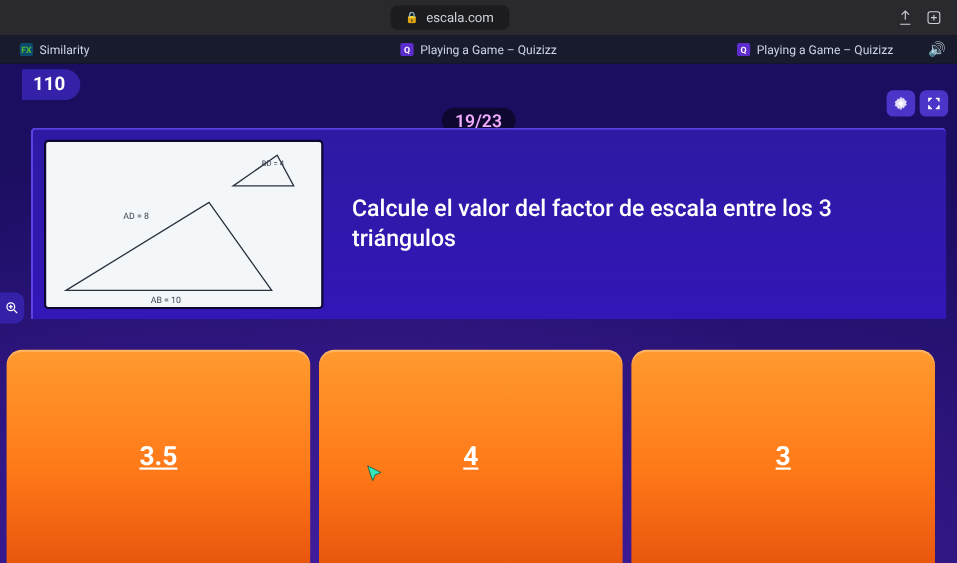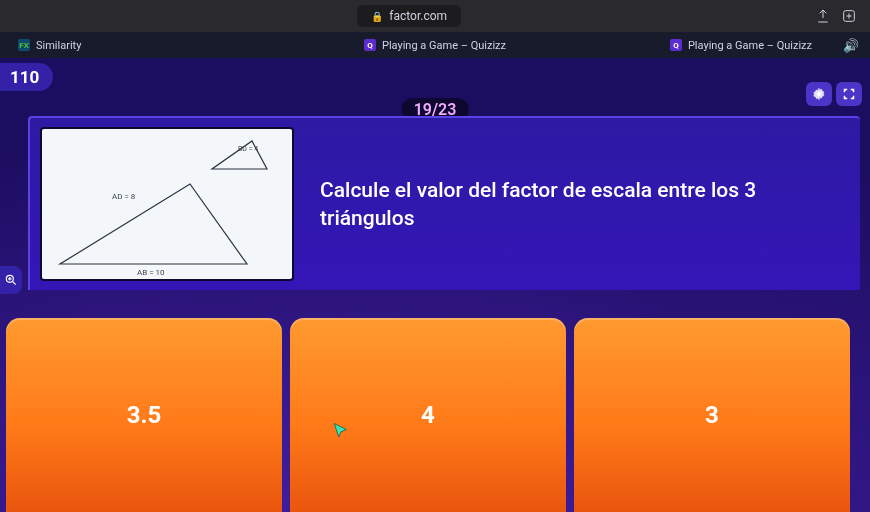--- a/index.html
+++ b/index.html
@@ -73,21 +73,21 @@
     height: calc(512px - 32px - 26px);
     background:
       radial-gradient(ellipse at 20% 100%, rgba(90,40,200,.6), transparent 60%),
       radial-gradient(ellipse at 80% 110%, rgba(90,40,200,.5), transparent 60%),
       #1b0d5f;
   }
 
   .score-pill {
     position: absolute;
     top: 5px;
-    left: 0;
+    left: 20px;
     background: #3322a7;
     border-radius: 0 14px 14px 0;
     padding: 4px 14px 4px 10px;
     font-weight: 700;
     font-size: 17px;
     color: #fff;
   }
 
   .settings-btn, .fullscreen-btn {
     position:absolute; top:24px;
@@ -131,21 +131,21 @@
 
   .zoom-btn{
     position:absolute;top:208px;left:0px;width:22px;height:28px;
     background:#3322a7;border-radius:0 8px 8px 0;
     display:flex;align-items:center;justify-content:center;
   }
   .zoom-btn svg{width:14px;height:14px;stroke:#fff;fill:none;stroke-width:2;}
 
   .answers{
     position:absolute;left:0;right:0;bottom:0;top:260px;
-    display:flex;gap:8px;padding:0 20px 0 6px;
+    display:flex;gap:8px;padding:0 20px 0 6px;text-decoration:underline;
   }
   .answer{
     flex:1;
     background:linear-gradient(180deg,#ff9a2f 0%, #ff7a18 55%, #e9560e 100%);
     border-radius:14px 14px 0 0;
     display:flex;align-items:center;justify-content:center;
     font-size:24px;font-weight:700;color:#fff;
     box-shadow: inset 0 2px 0 rgba(255,255,255,.25);
     cursor:pointer;
   }
@@ -156,21 +156,21 @@
   }
   .cursor svg{width:100%;height:100%;}
 </style>
 </head>
 <body>
 
 <div class="browser-bar">
   <div class="bar-spacer"></div>
   <div class="addr-box">
     <span class="lock-icon">🔒</span>
-    <span>factor.com</span>
+    <span>escala.com</span>
   </div>
   <div class="bar-spacer"></div>
   <div class="chrome-btn">
     <svg viewBox="0 0 24 24">
         <path d="M12 3v12M7 8l5-5 5 5M5 21h14"></path>
       </svg>
   </div>
   <div class="chrome-btn">
     <svg viewBox="0 0 24 24">
         <rect x="4" y="4" width="16" height="16" rx="3"></rect>

